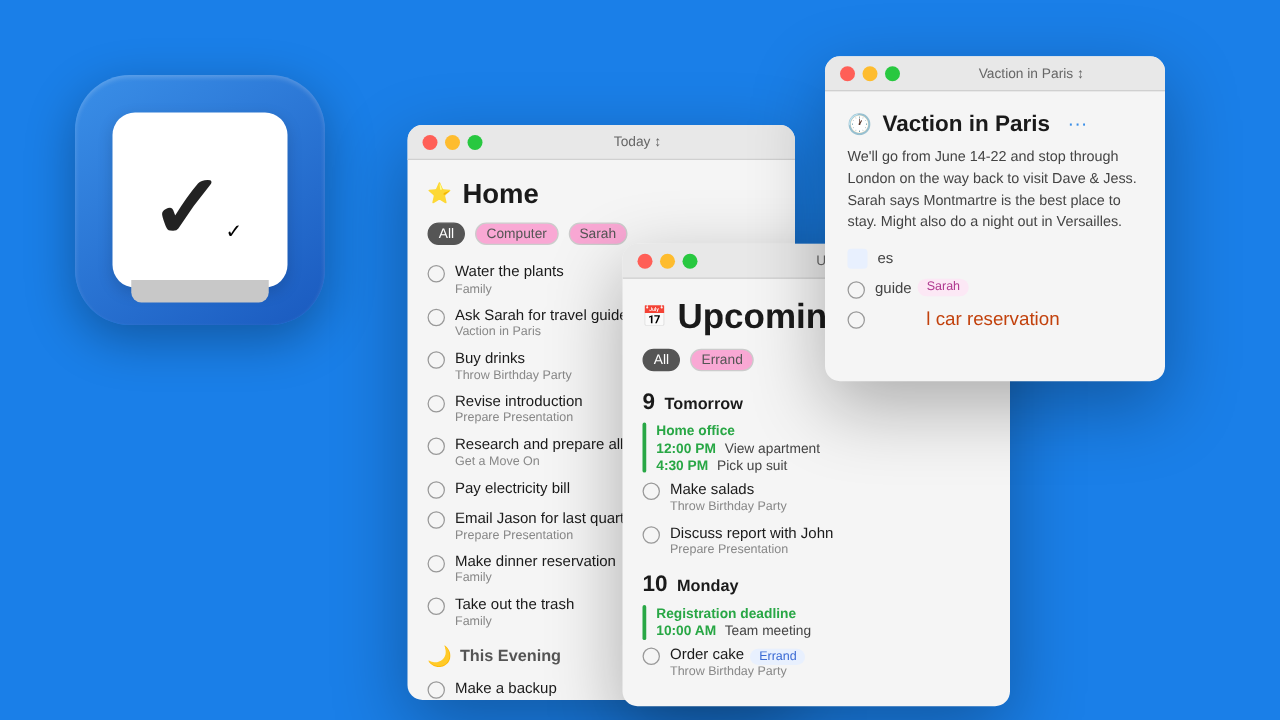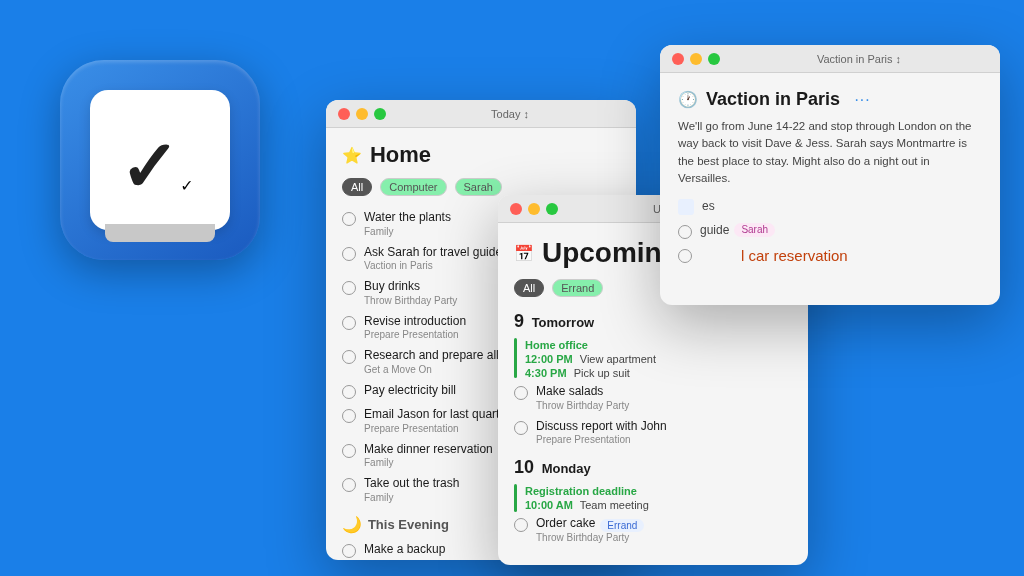--- a/index.html
+++ b/index.html
@@ -122,21 +122,21 @@
     .filter-bar {
       display: flex;
       gap: 8px;
       margin-bottom: 14px;
     }
     .filter-btn {
       font-size: 11px;
       padding: 2px 8px;
       border-radius: 10px;
       border: 1px solid #ccc;
-      background: #86efac;
+      background: #f9a8d4;
       color: #555;
       cursor: pointer;
     }
     .filter-btn.active {
       background: #555;
       color: white;
       border-color: #555;
       text-align: center;
     }
     .task-item {
@@ -228,21 +228,21 @@
       font-weight: 600;
       margin-right: 4px;
       margin-top: 44px;
     }
     .time-label.green { color: #28a745; }
 
     
     .vacation-window {
       left: 660px;
       top: 45px;
-      width: 340px;
+      width: 272px;
       height: 260px;
     }
     .vacation-content {
       padding: 16px 18px;
     }
     .vacation-header {
       display: flex;
       align-items: center;
       gap: 8px;
       margin-bottom: 8px;

